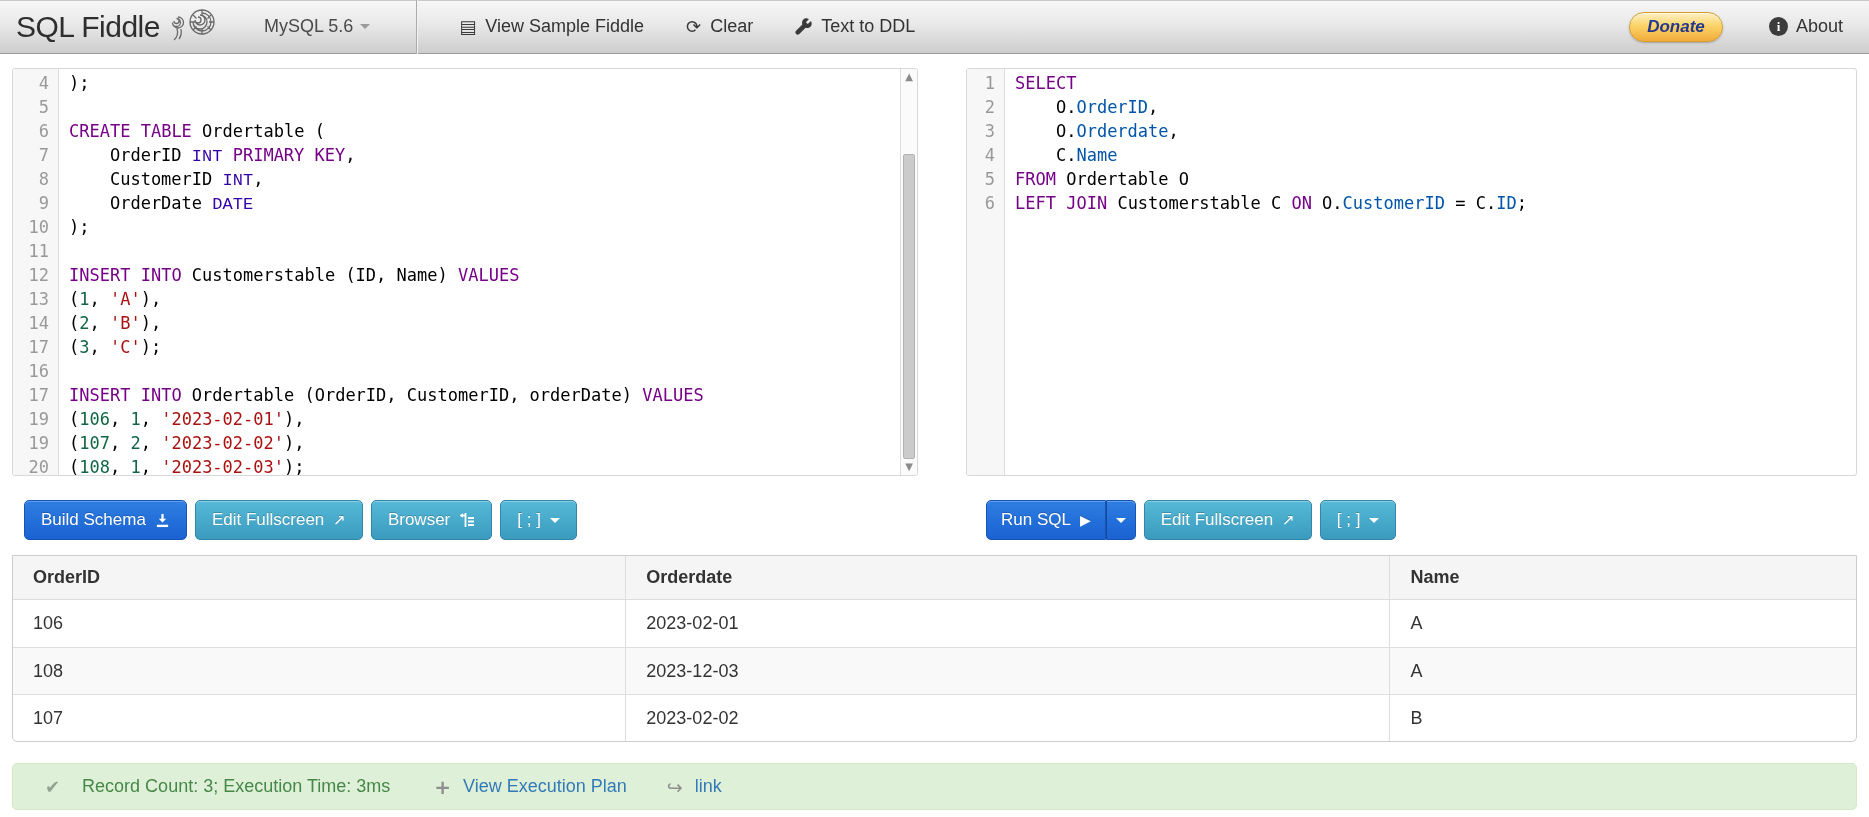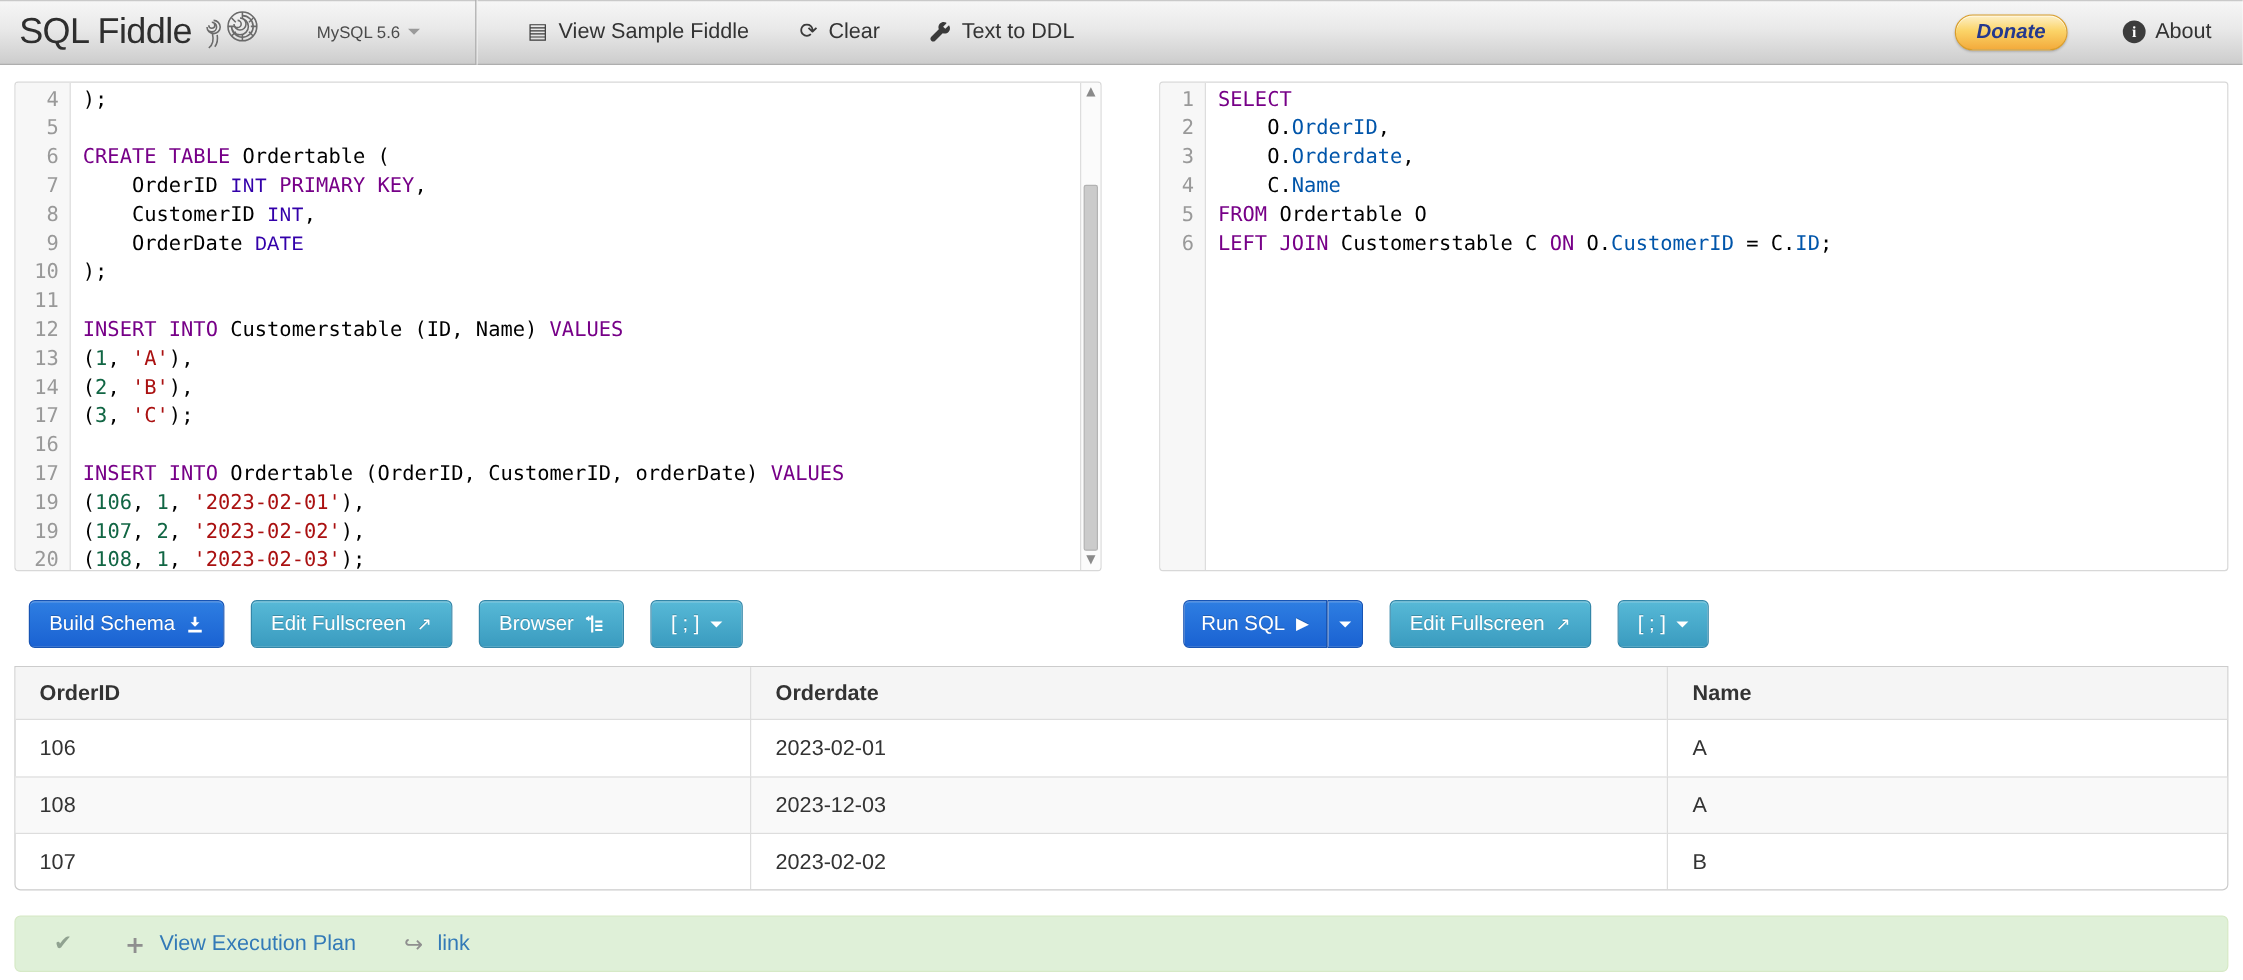--- a/index.html
+++ b/index.html
@@ -13,21 +13,21 @@
   
   .navbar {
     position:absolute; top:0; left:0; width:1869px; height:54px;
     background:linear-gradient(180deg,#f7f7f7 0%,#e9e9e9 45%,#cdcdcd 100%);
     border-bottom:1px solid #9b9b9b;
     box-shadow:inset 0 1px 0 #c9c9c9;
     display:flex; align-items:center;
   }
   .brand { margin-left:16px; font-size:30px; color:#2e2e2e; letter-spacing:-0.5px; cursor:pointer; }
   .logo-svg { margin-left:4px; margin-top:-4px; }
-  .db-select { margin-left:42px; font-size:14px; color:#4a4a4a; display:flex; align-items:center; gap:7px; cursor:pointer; }
+  .db-select { margin-left:42px; font-size:18px; color:#4a4a4a; display:flex; align-items:center; gap:7px; cursor:pointer; }
   .caret-down { display:inline-block; width:0; height:0; border-left:5px solid transparent; border-right:5px solid transparent; border-top:5px solid #9a9a9a; }
   .nav-divider { width:1px; height:54px; background:#ababab; box-shadow:1px 0 0 #f2f2f2; margin-left:46px; }
   .nav-link { margin-left:42px; font-size:18px; color:#333; display:flex; align-items:center; gap:9px; cursor:pointer; }
   .nav-link .glyph { font-size:18px; color:#3a3a3a; }
   .nav-right { margin-left:auto; display:flex; align-items:center; gap:46px; margin-right:26px; }
   .donate-btn {
     width:94px; height:30px; border-radius:15px;
     background:linear-gradient(180deg,#fdf0c8 0%,#fbd468 45%,#f3ab3c 100%);
     border:1px solid #d89d2b; box-shadow:0 1px 2px rgba(0,0,0,.25), inset 0 1px 0 #fff8e0;
     color:var(--donate_text); font-style:italic; font-weight:bold; font-size:17px;
@@ -63,21 +63,21 @@
   .t-num { color:var(--num); }
   .t-str { color:var(--str); }
   .t-var { color:var(--var2); }
   .t-pl  { color:#000; }
   .vscroll { flex:0 0 17px; border-left:1px solid #ddd; background:#fbfbfb; position:relative; }
   .vs-arrow { position:absolute; left:0; width:100%; text-align:center; color:#8a8a8a; font-size:10px; line-height:16px; cursor:pointer; }
   .vs-up { top:0; } .vs-down { bottom:0; }
   .vs-thumb { position:absolute; top:85px; left:2px; right:2px; height:305px; background:#cbcbcb; border:1px solid #b3b3b3; border-radius:2px; cursor:pointer; }
 
   
-  .btnrow { position:absolute; top:500px; height:23px; display:flex; gap:22px; }
+  .btnrow { position:absolute; top:500px; height:23px; display:flex; gap:8px; }
   .btnrow-left { left:24px; } .btnrow-right { left:986px; }
   .btn {
     height:40px; border-radius:5px; color:#fff; font-size:17px;
     display:inline-flex; align-items:center; gap:9px; padding:0 16px; cursor:pointer;
     text-shadow:0 -1px 0 rgba(0,0,0,.2);
   }
   .btn-primary { background:linear-gradient(180deg,#2e7ee2 0%,#1a62d2 100%); border:1px solid #1754b4; box-shadow:inset 0 1px 0 rgba(255,255,255,.25); }
   .btn-info { background:linear-gradient(180deg,#57b9d7 0%,#3a9bbf 100%); border:1px solid #3386a8; box-shadow:inset 0 1px 0 rgba(255,255,255,.3); }
   .btn-run { border-radius:5px 0 0 5px; padding:0 14px; }
   .btn-run-caret { border-radius:0 5px 5px 0; border-left:1px solid #14489e; width:30px; padding:0; justify-content:center; }
@@ -265,17 +265,18 @@
           <td class="col-1">107</td>
           <td class="col-2">2023-02-02</td>
           <td class="col-3">B</td>
         </tr>
       </tbody>
   </table>
 </div>
 
 <div class="statusbar">
   <span class="check-glyph icon-font">✔</span>
+  <span class="status-msg">Record Count: 3; Execution Time: 3ms</span>
   <span class="plus-glyph icon-font">+</span>
   <span class="status-link">View Execution Plan</span>
   <span class="share-glyph icon-font">↪</span>
   <span class="status-link">link</span>
 </div>
 
 </body></html>

